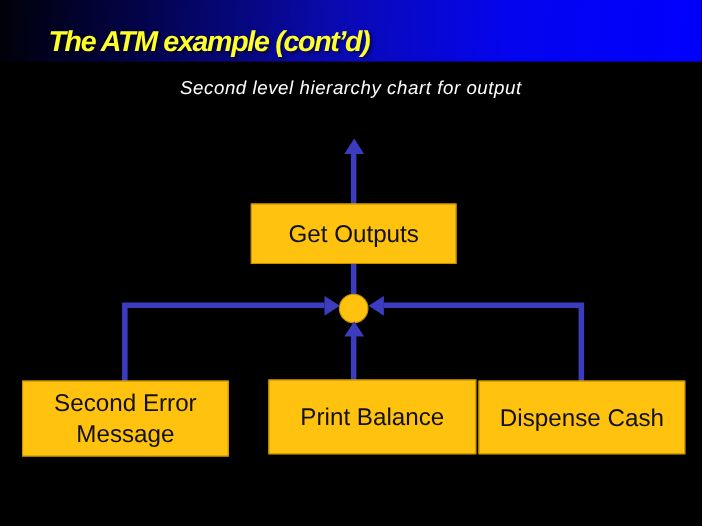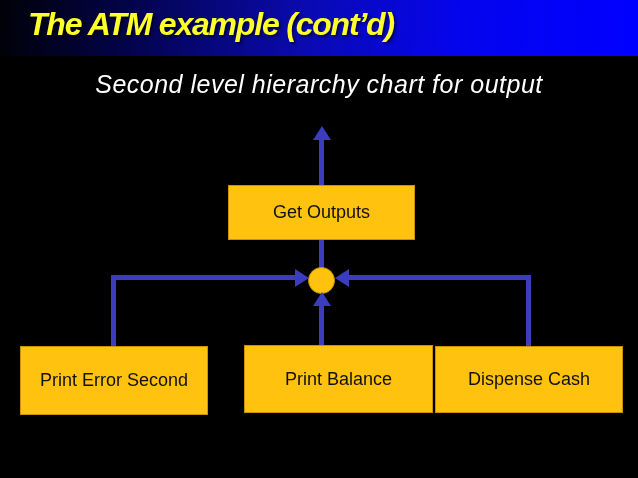--- a/index.html
+++ b/index.html
@@ -18,50 +18,50 @@
     background: linear-gradient(94deg,
       var(--header-dark, #010108) 0%,
       #03034a 20%,
       #0a0ab2 48%,
       #0404ee 72%,
       var(--header-bright, #0000ff) 100%);
   }
   .titlebar h1 {
     position: absolute;
     left: 28px; top: 6px;
-    margin: 0;
-    font-size: 32px;
+    margin: 16px;
+    font-size: 26px;
     font-weight: bold;
     font-style: italic;
     letter-spacing: -1.2px;
     color: var(--title-color, #ffff29);
     text-shadow: 2px 2px 3px rgba(0,0,0,0.55);
     white-space: nowrap;
   }
   .subtitle {
     position: absolute;
     top: 70px; left: 0;
     width: 638px;
     margin: 0;
     text-align: center;
-    font-size: 25px;
+    font-size: 17px;
     font-style: italic;
     letter-spacing: 0.5px;
     color: var(--subtitle-color, #fff);
   }
   .node {
     position: absolute;
     display: flex;
     align-items: center;
     justify-content: center;
     text-align: center;
     background: var(--node-fill, #ffc20e);
     border: 1px solid var(--node-border, #c89200);
     color: var(--node-text, #111);
-    font-size: 18px;
+    font-size: 22px;
     line-height: 1.25;
     padding: 2px 4px;
     box-sizing: border-box;
   }
   .v-line, .h-line { position: absolute; background: var(--line, #3c3cbe); }
   .junction {
     position: absolute;
     width: 27px; height: 27px;
     border-radius: 50%;
     background: var(--node-fill, #ffc20e);
@@ -102,21 +102,21 @@
 
     <div class="v-line" style="left:111px; top:277px; width:5px; height:70px;"></div>
     <div class="h-line" style="left:111px; top:275px; width:184px; height:5px;"></div>
     <div class="tri right" style="left:295px; top:269px;"></div>
 
     <div class="v-line" style="left:526px; top:277px; width:5px; height:70px;"></div>
     <div class="h-line" style="left:349px; top:275px; width:182px; height:5px;"></div>
     <div class="tri left" style="left:335px; top:269px;"></div>
 
     <div class="node" style="left:20px; top:346px; width:188px; height:69px;">
-      <span>Print Error Second</span>
+      <span>Second Error Message</span>
     </div>
 
     <div class="node" style="left:244px; top:345px; width:189px; height:68px;">
       <span>Print Balance</span>
     </div>
 
     <div class="node" style="left:435px; top:346px; width:188px; height:67px;text-align:right;">
       <span>Dispense Cash</span>
     </div>
 

